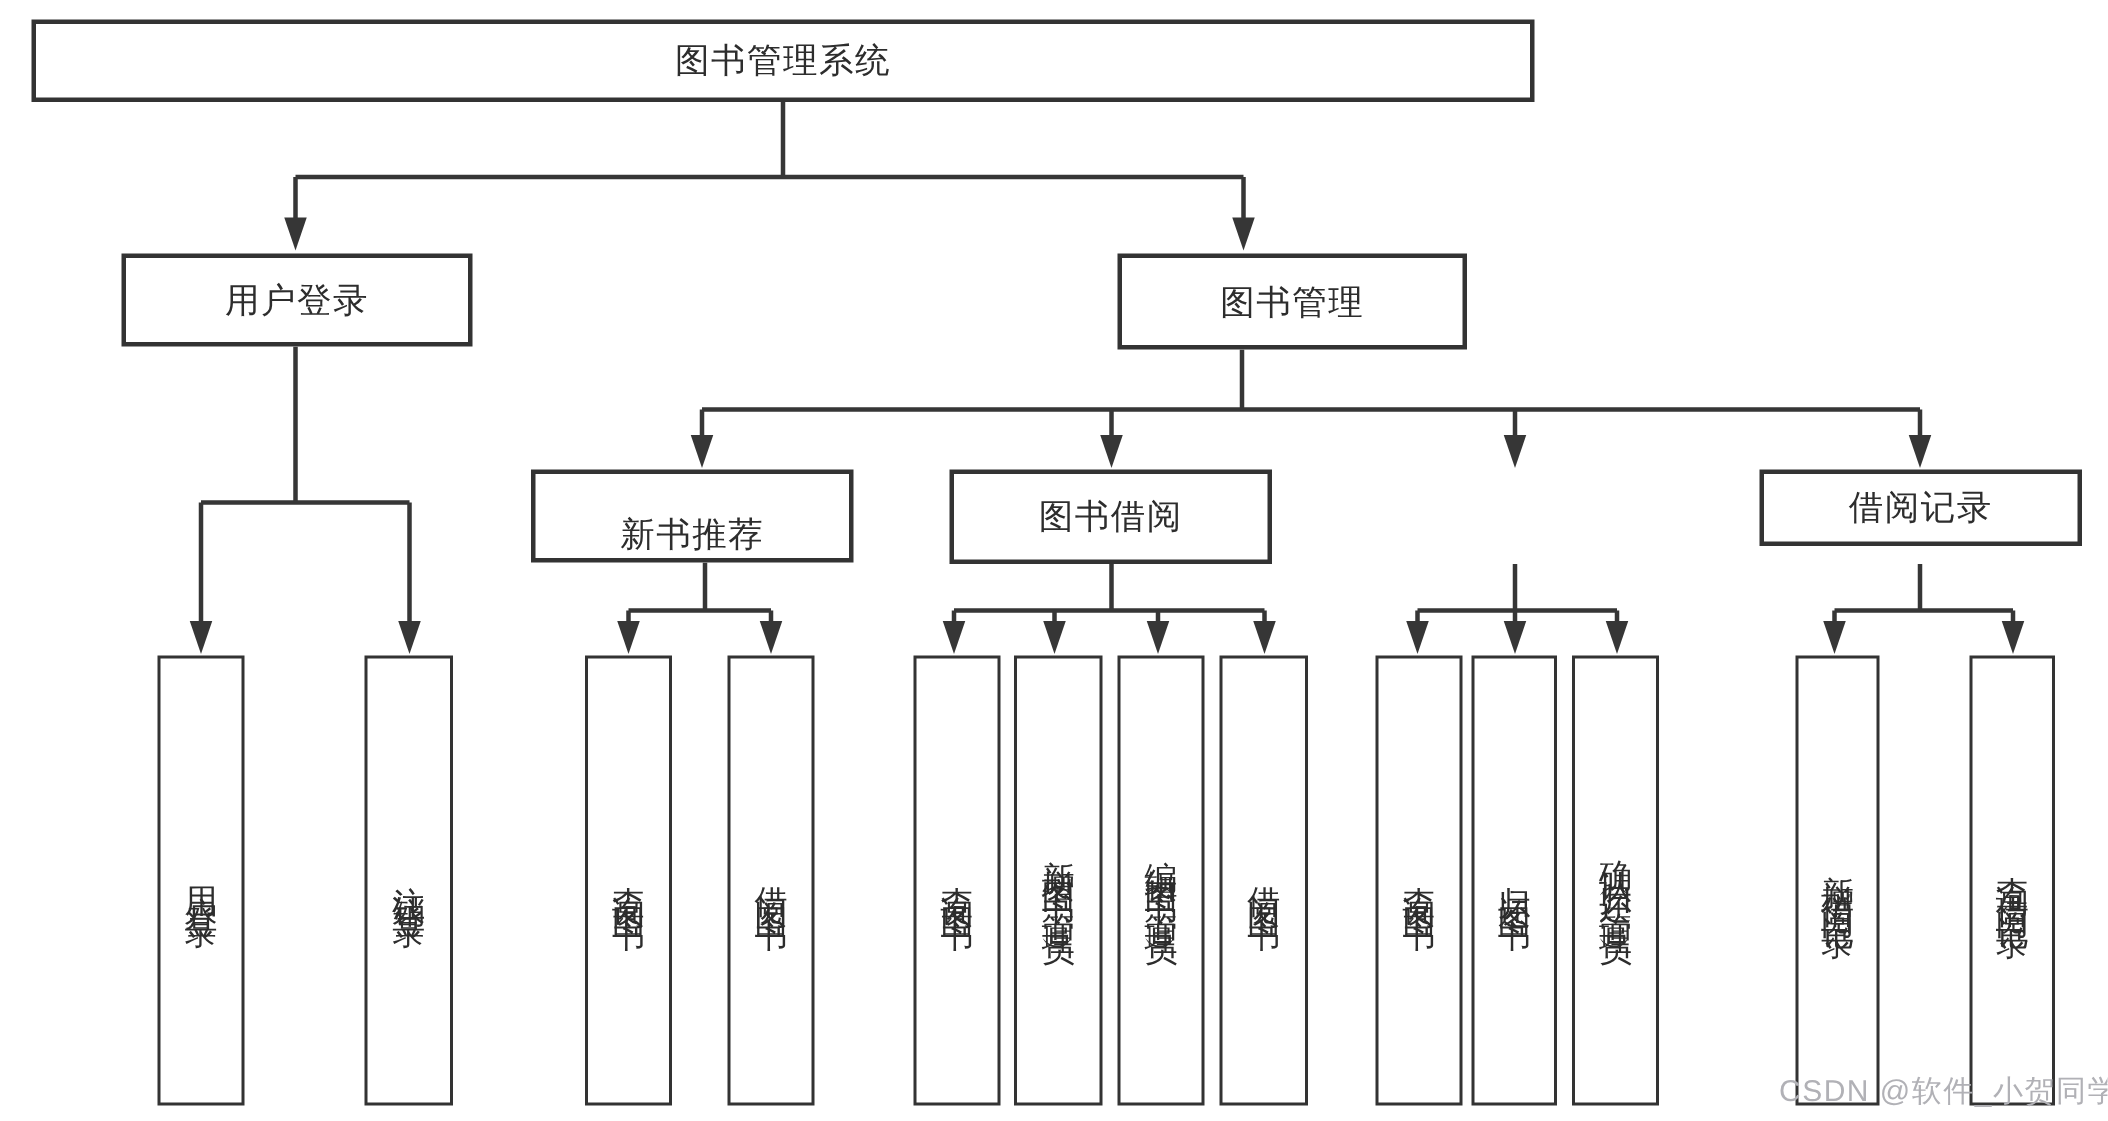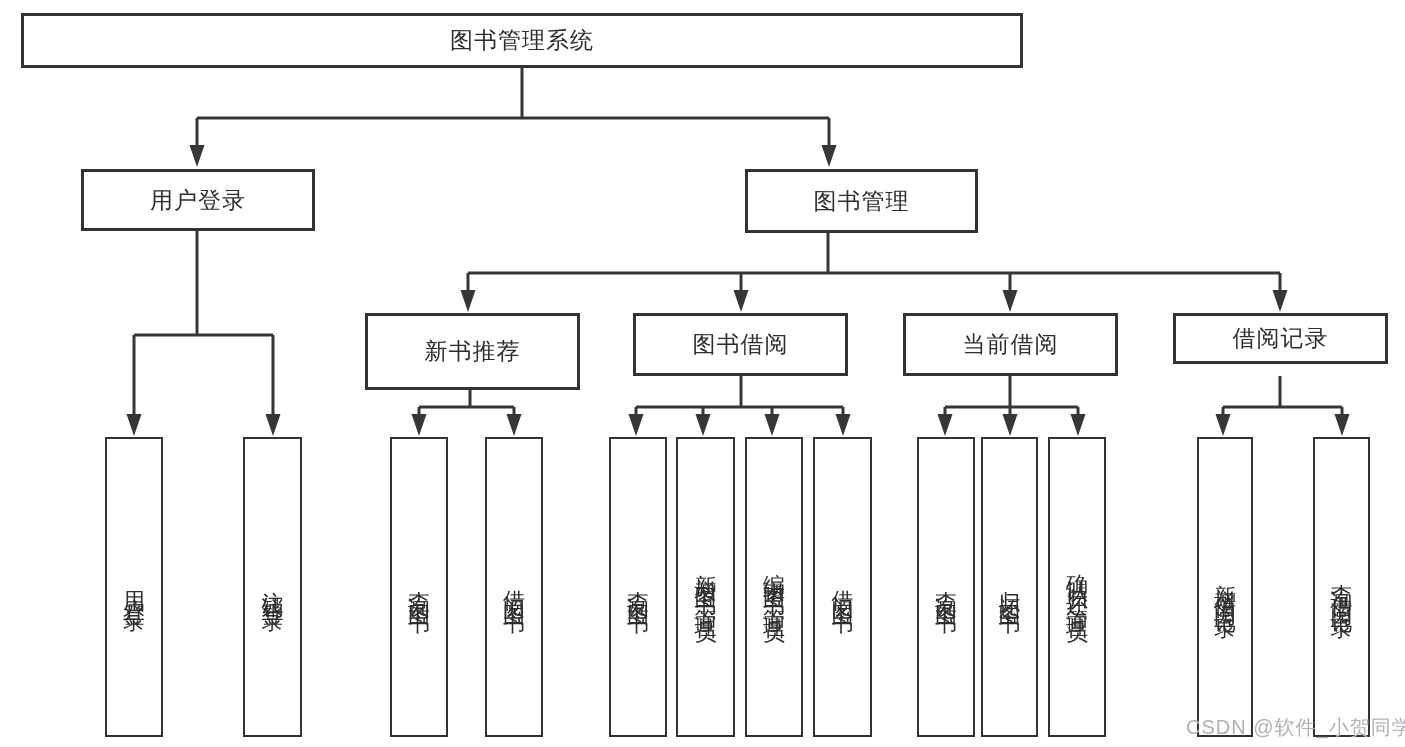--- a/index.html
+++ b/index.html
@@ -109,28 +109,25 @@
     <span>图书管理系统</span>
   </div>
 
   <div class="node" style="left:81px; top:169px; width:234px; height:62px;">
     <span>用户登录</span>
   </div>
   <div class="node" style="left:712px; top:169px; width:233px; height:64px;margin-left:33px;">
     <span>图书管理</span>
   </div>
 
-  <div class="node" style="left:365px; top:313px; width:215px; height:77px;">
+  <div class="node" style="left:354px; top:313px; width:215px; height:62px;align-items:flex-end;">
     <span>新书推荐</span>
   </div>
   <div class="node" style="left:633px; top:313px; width:215px; height:63px;">
     <span>图书借阅</span>
-  </div>
-  <div class="node" style="left:903px; top:313px; width:215px; height:63px;">
-    <span>当前借阅</span>
   </div>
   <div class="node" style="left:1173px; top:313px; width:215px; height:51px;">
     <span>借阅记录</span>
   </div>
 
   <div class="leaf" style="left:105px; top:437px; width:58px; height:300px;">
     <span class="vtext">用户登录</span>
   </div>
   <div class="leaf" style="left:243px; top:437px; width:59px; height:300px;">
     <span class="vtext">注销登录</span>

